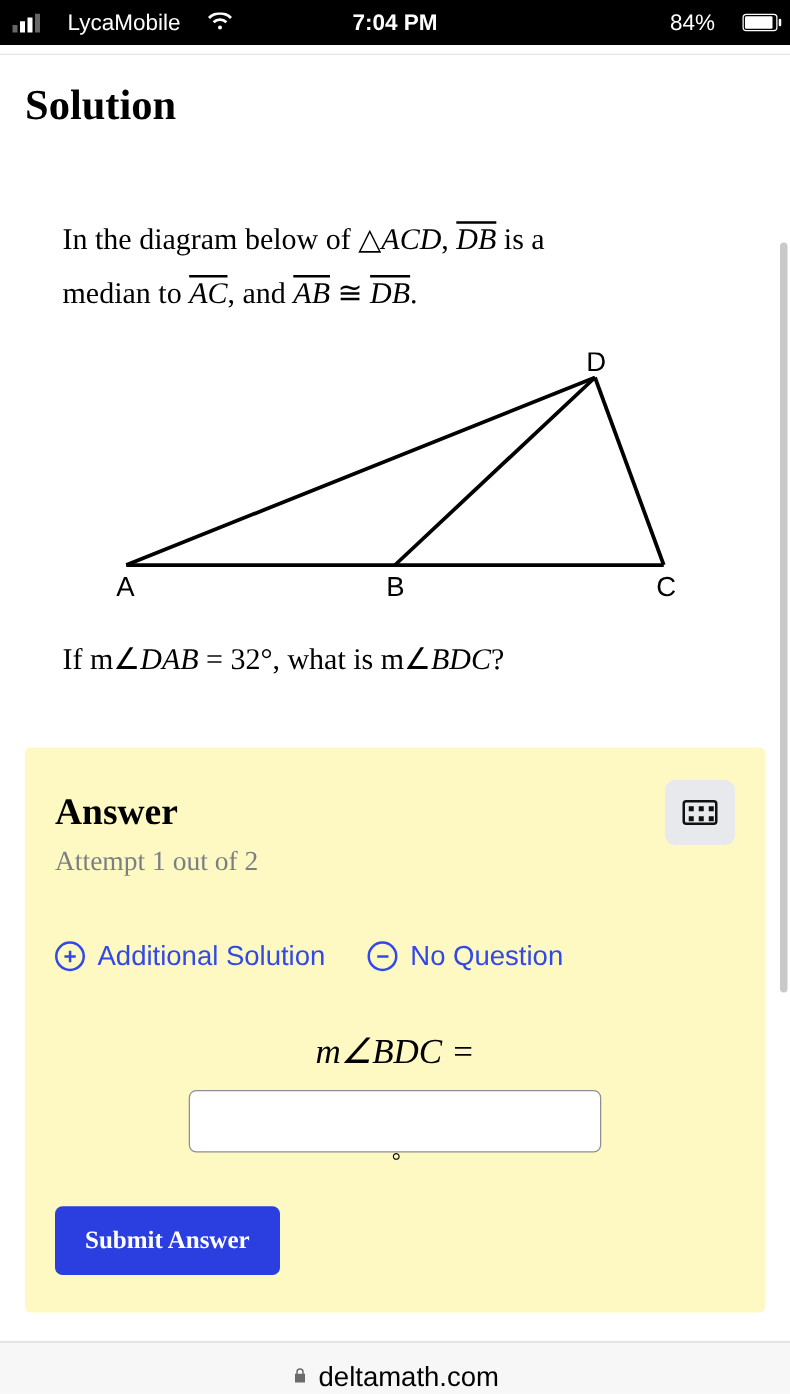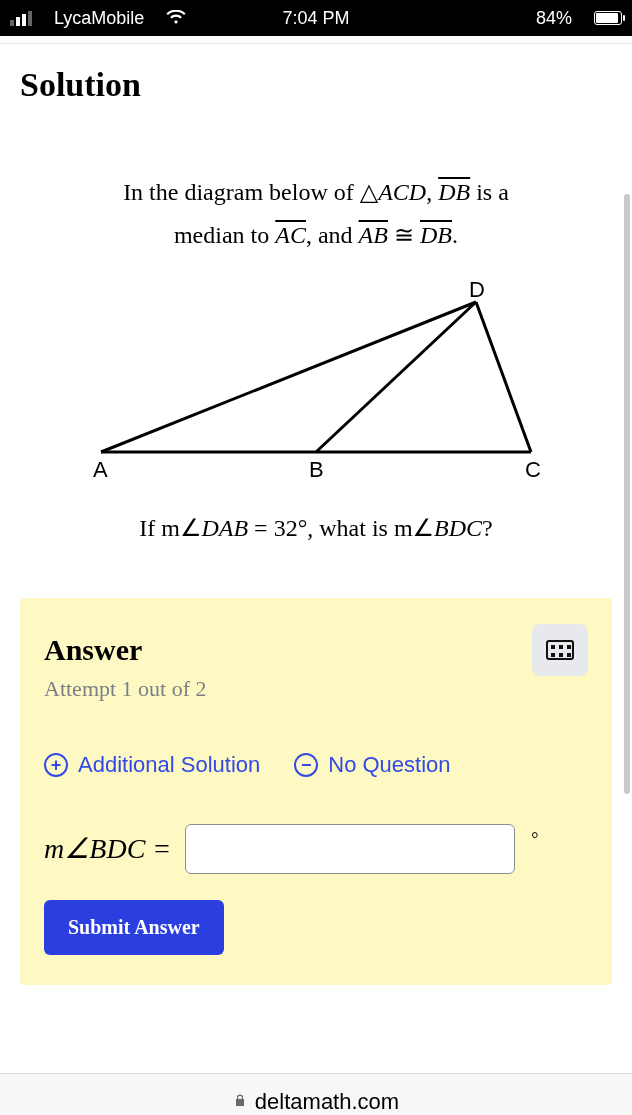--- a/index.html
+++ b/index.html
@@ -1,53 +1,53 @@
 <!DOCTYPE html>
 <html><head>
 <meta charset="utf-8">
 <style>
   * { box-sizing: border-box; margin: 0; padding: 0; }
   html, body { width: 632px; height: 1115px; font-family: Georgia, 'Times New Roman', serif; background:#fff; overflow:hidden; }
   
   .status-bar { height: 36px; background:#000; color:#fff; display:flex; align-items:center; justify-content:space-between; padding:0 10px; font-family: -apple-system, Helvetica, Arial, sans-serif; font-size:18px; }
   .status-left, .status-right { display:flex; align-items:center; gap:22px; }
-  .status-center { position:absolute; left:0; right:0; text-align:center; pointer-events:none; font-weight:400;}
+  .status-center { position:absolute; left:0; right:0; text-align:center; pointer-events:none; font-weight:700;}
   .sig-bars { display:flex; align-items:flex-end; gap:2px;}
   .sig-bars span{ width:4px; background:#fff; display:block;}
   .sig-bars span.dim{ background:#666;}
   .b1{height:6px}.b2{height:9px}.b3{height:12px}.b4{height:15px}
   .battery { width:28px; height:14px; border:1.5px solid #fff; border-radius:3px; position:relative;}
   .battery::after{content:"";position:absolute;right:-4px;top:3px;width:2.5px;height:6px;background:#fff;border-radius:1px;}
   .battery-fill{ position:absolute; left:1px; top:1px; bottom:1px; width:84%; background:#fff; border-radius:1px;}
   
   .top-sep{ height:8px; border-bottom:1px solid #e6e6e6;}
   
   .content { padding: 22px 20px 0 20px; position:relative; height: calc(1115px - 36px - 8px - 42px); overflow:hidden;}
   
   .scrollhint{ position:absolute; right:2px; top:150px; width:6px; height:600px; background:#c9c9c9; border-radius:3px;}
   .q-title{ font-size:34px; font-weight:700; margin-bottom:70px;}
   .q-body{ padding: 0 30px; font-size:24px; line-height:1.55;}
   .over{ text-decoration: overline; text-decoration-thickness:2px;}
   .ital{ font-style: italic;}
   .tri{ font-family: 'Times New Roman', serif;}
   .diagram{ margin: 28px auto 18px auto; display:block;}
-  .q-body p { margin-bottom:6px;text-align:center;}
+  .q-body p { margin-bottom:6px;}
   
   .answer-card{ background:#fef9c3; border-radius:4px; margin-top:50px; padding:26px 24px 30px 24px; position:relative;}
   .ans-head{ display:flex; justify-content:space-between; align-items:center;}
   .ans-title{ font-size:30px; font-weight:700;}
   .keypad{ width:56px; height:52px; background:#e7e9ec; border-radius:8px; display:flex; align-items:center; justify-content:center;}
   .keypad-inner{ width:28px; height:20px; border:2px solid #111; border-radius:3px; position:relative;}
   .keypad-inner::before, .keypad-inner::after{ content:""; position:absolute; background:#111;}
   .keypad-inner::before{ width:4px; height:4px; top:3px; left:3px; box-shadow: 8px 0 #111, 16px 0 #111, 0 8px #111, 8px 8px #111, 16px 8px #111;}
   .attempt{ color:#7a7f86; font-size:22px; }
   .actions{ display:flex; gap:34px; margin-top:50px; font-family: -apple-system, Helvetica, Arial, sans-serif; font-size:22px; color:#3149e6;}
   .action{ display:flex; align-items:center; gap:10px; cursor:pointer;}
   .circ{ width:24px; height:24px; border:2.5px solid #3149e6; border-radius:50%; display:flex; align-items:center; justify-content:center; font-weight:700; font-size:18px; line-height:1;}
-  .input-row{ display:flex; align-items:center; gap:14px; margin-top:46px; font-size:26px;}
+  .input-row{ display:flex; align-items:center; gap:14px; margin-top:46px; font-size:26px;flex-direction:column;}
   .input-row .lhs{ font-style:italic; font-family:'Times New Roman', serif; font-size:28px;}
   .ans-input{ flex:0 0 auto; width:330px; height:50px; border:1.5px solid #8c8f94; border-radius:6px; padding:0 10px; font-size:22px;}
   .deg{ font-size:18px; margin-left:2px; margin-top:-18px;}
   .submit{ margin-top:26px; background:#2b3fe0; color:#fff; border:none; border-radius:6px; padding:16px 24px; font-size:20px; font-family: Georgia, serif; cursor:pointer;font-weight:bold;}
   
   .browser-bar{ height:56px; border-top:1px solid #d9d9d9; display:flex; align-items:center; justify-content:center; gap:8px; font-family:-apple-system,Helvetica,Arial,sans-serif; font-size:22px; color:#000000; background:#f7f7f8;}
   .lock{ font-size:14px; color:#6b6b6b;}
 </style>
 </head>
 <body>

